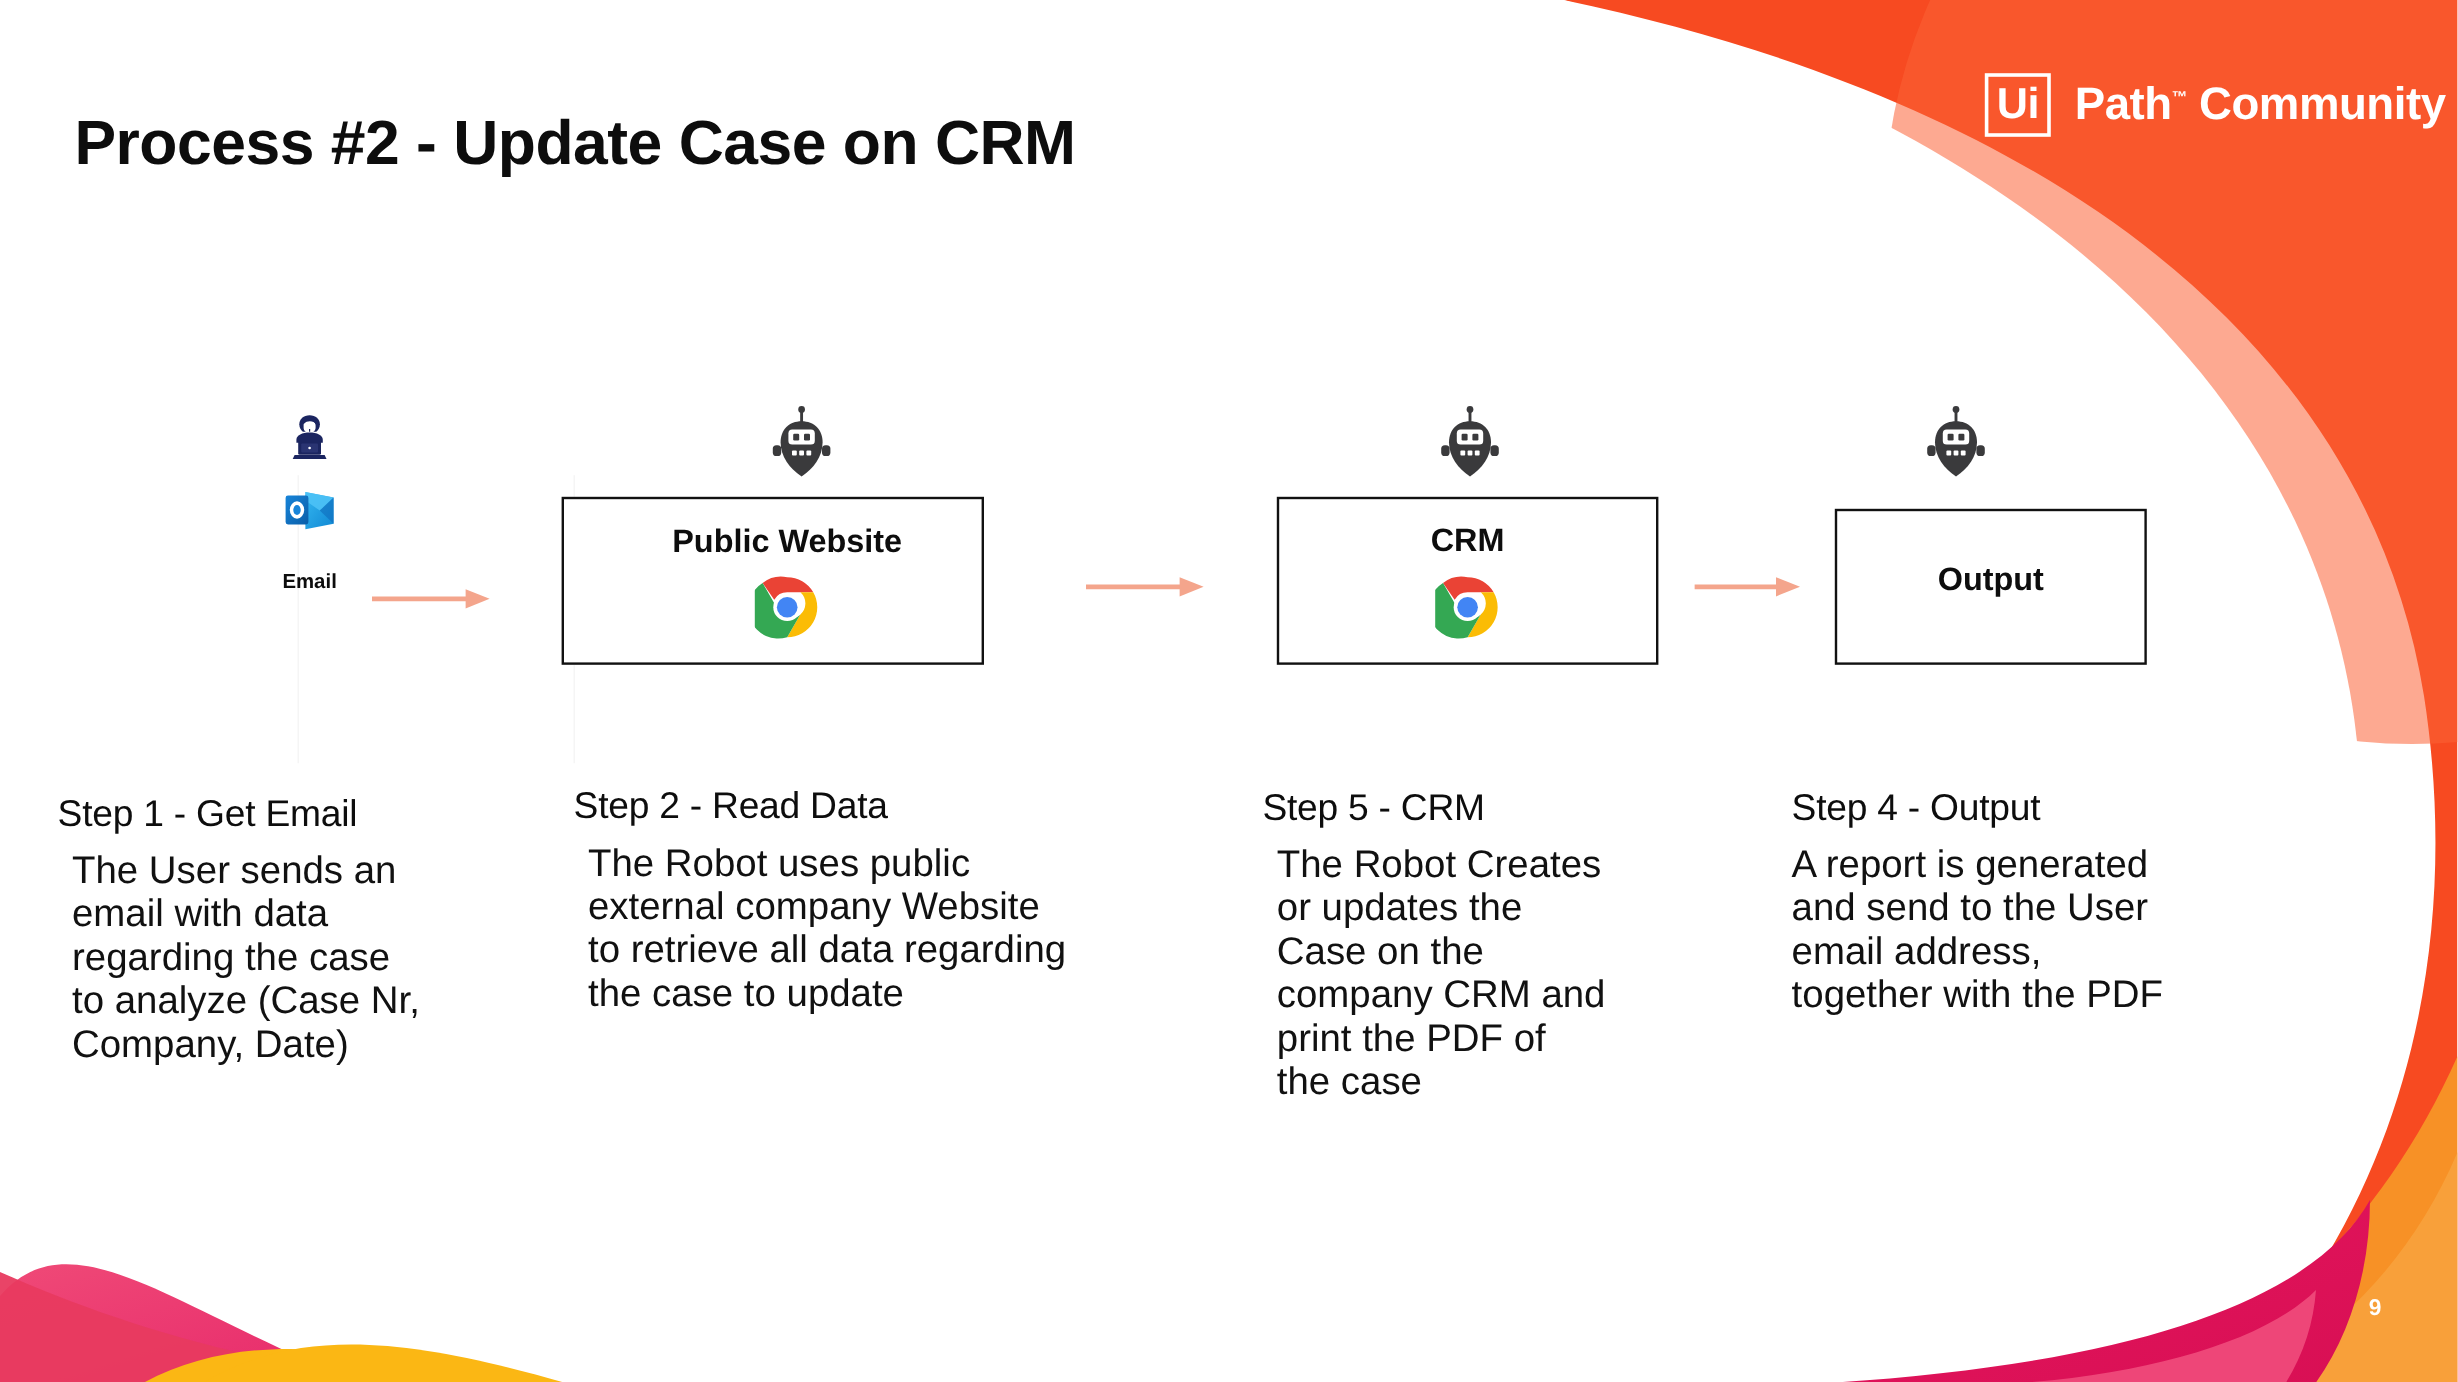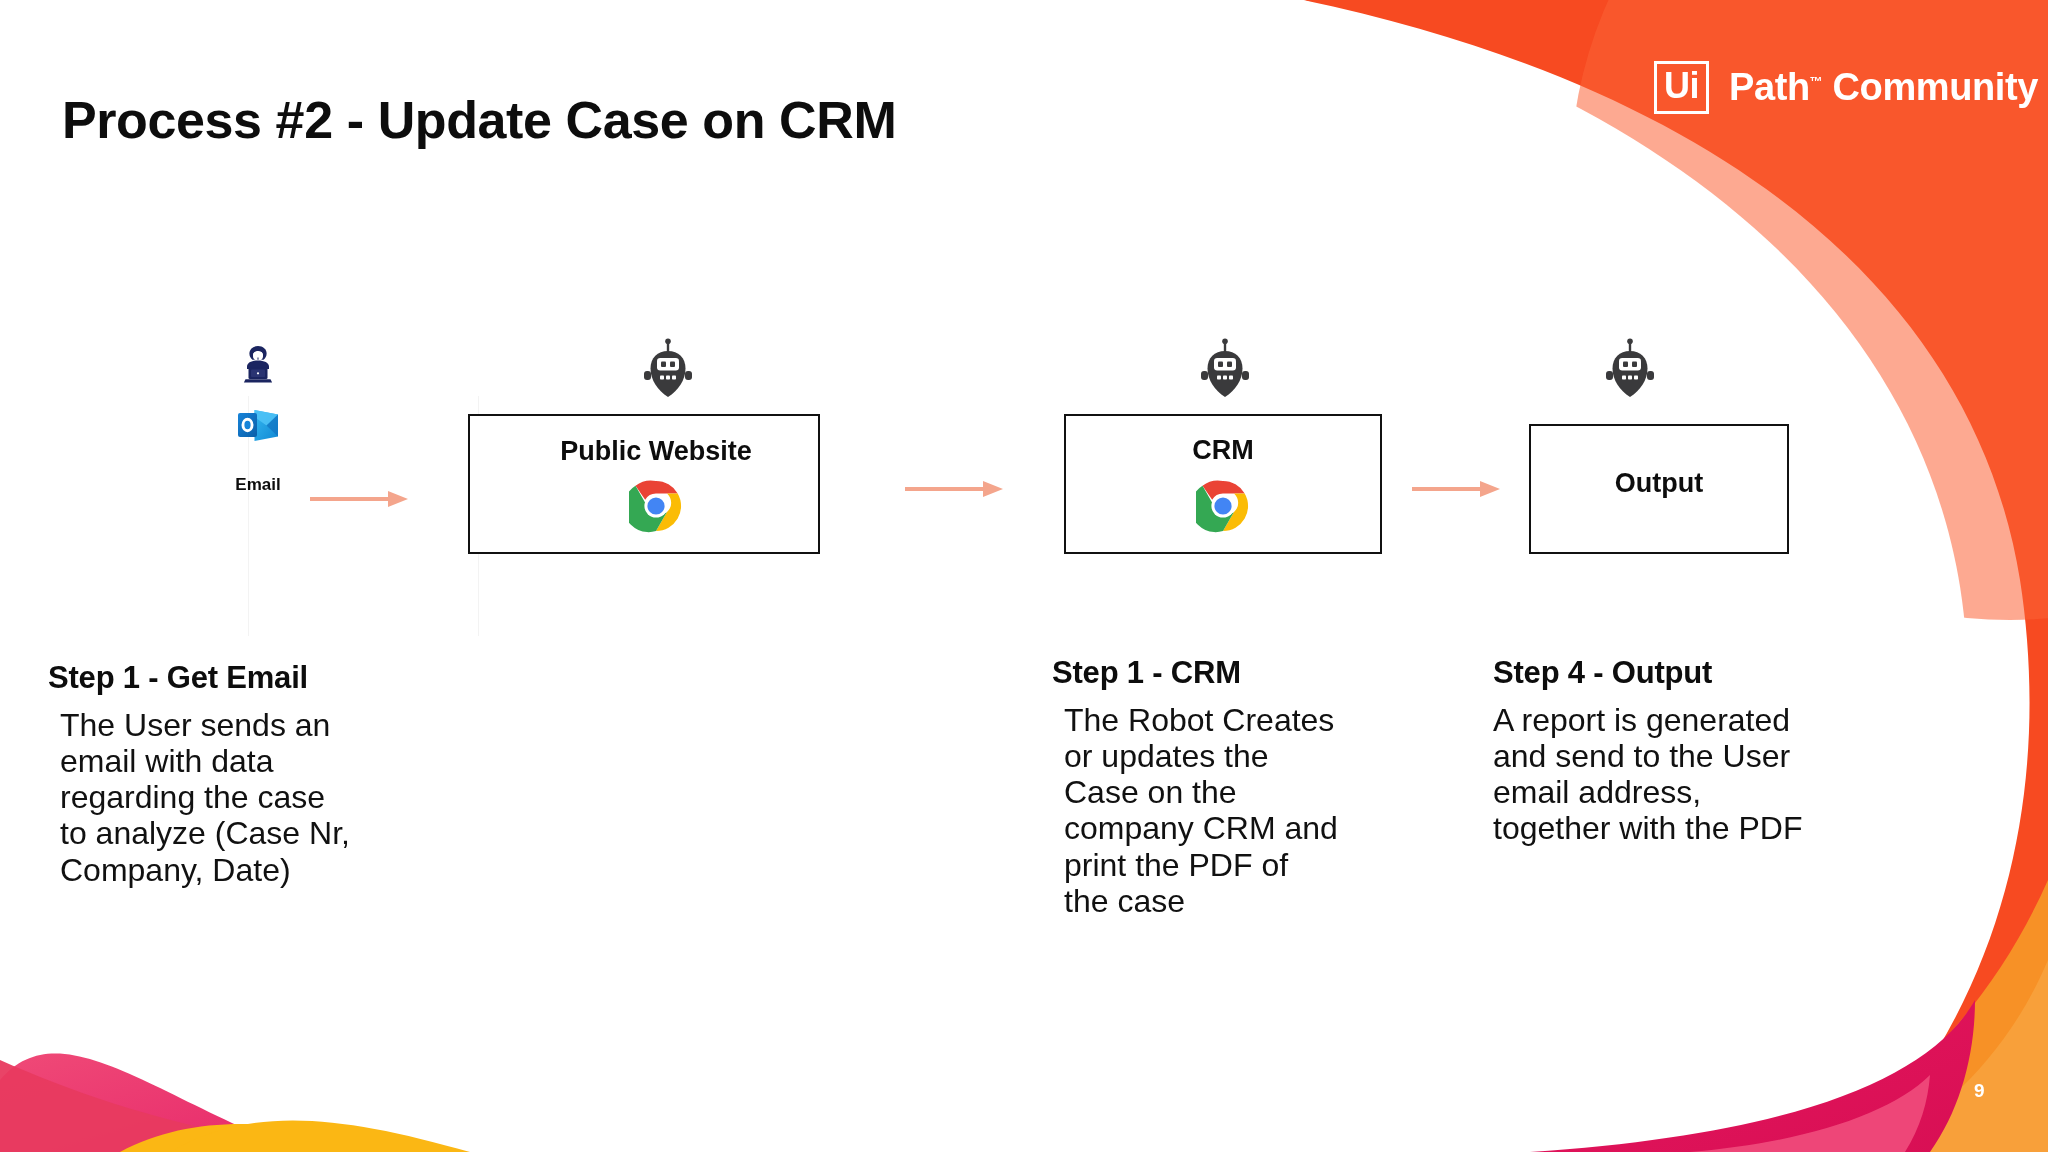--- a/index.html
+++ b/index.html
@@ -134,21 +134,21 @@
     height: 24px;
   }
 
   
   .step-col {
     position: absolute;
     z-index: 4;
   }
   .step-title {
     font-size: 31px;
-    font-weight: 700;
+    font-weight: 400;
     color: #0d0d0d;
     letter-spacing: -0.2px;
     white-space: nowrap;
   }
   .step-body {
     font-size: 32px;
     font-weight: 400;
     color: #111111;
     line-height: 1.13;
     margin-top: 11px;
@@ -367,23 +367,27 @@
     <div class="flow-box" id="box-output">
       <div class="box-label">Output</div>
     </div>
   </div>
 
   <div class="step-col" id="step1">
     <div class="step-title">Step 1 - Get Email</div>
     <div class="step-body">The User sends an email with data regarding the case to analyze (Case Nr, Company, Date)</div>
   </div>
 
+  <div class="step-col" id="step2">
+    <div class="step-title">Step 2 - Read Data</div>
+    <div class="step-body">The Robot uses public external company Website to retrieve all data regarding the case to update</div>
+  </div>
 
   <div class="step-col" id="step3">
-    <div class="step-title">Step 1 - CRM</div>
+    <div class="step-title">Step 5 - CRM</div>
     <div class="step-body">The Robot Creates or updates the Case on the company CRM and print the PDF of the case</div>
   </div>
 
   <div class="step-col" id="step4">
     <div class="step-title">Step 4 - Output</div>
     <div class="step-body">A report is generated and send to the User email address, together with the PDF</div>
   </div>
 
   <div id="page-number">9</div>
 

